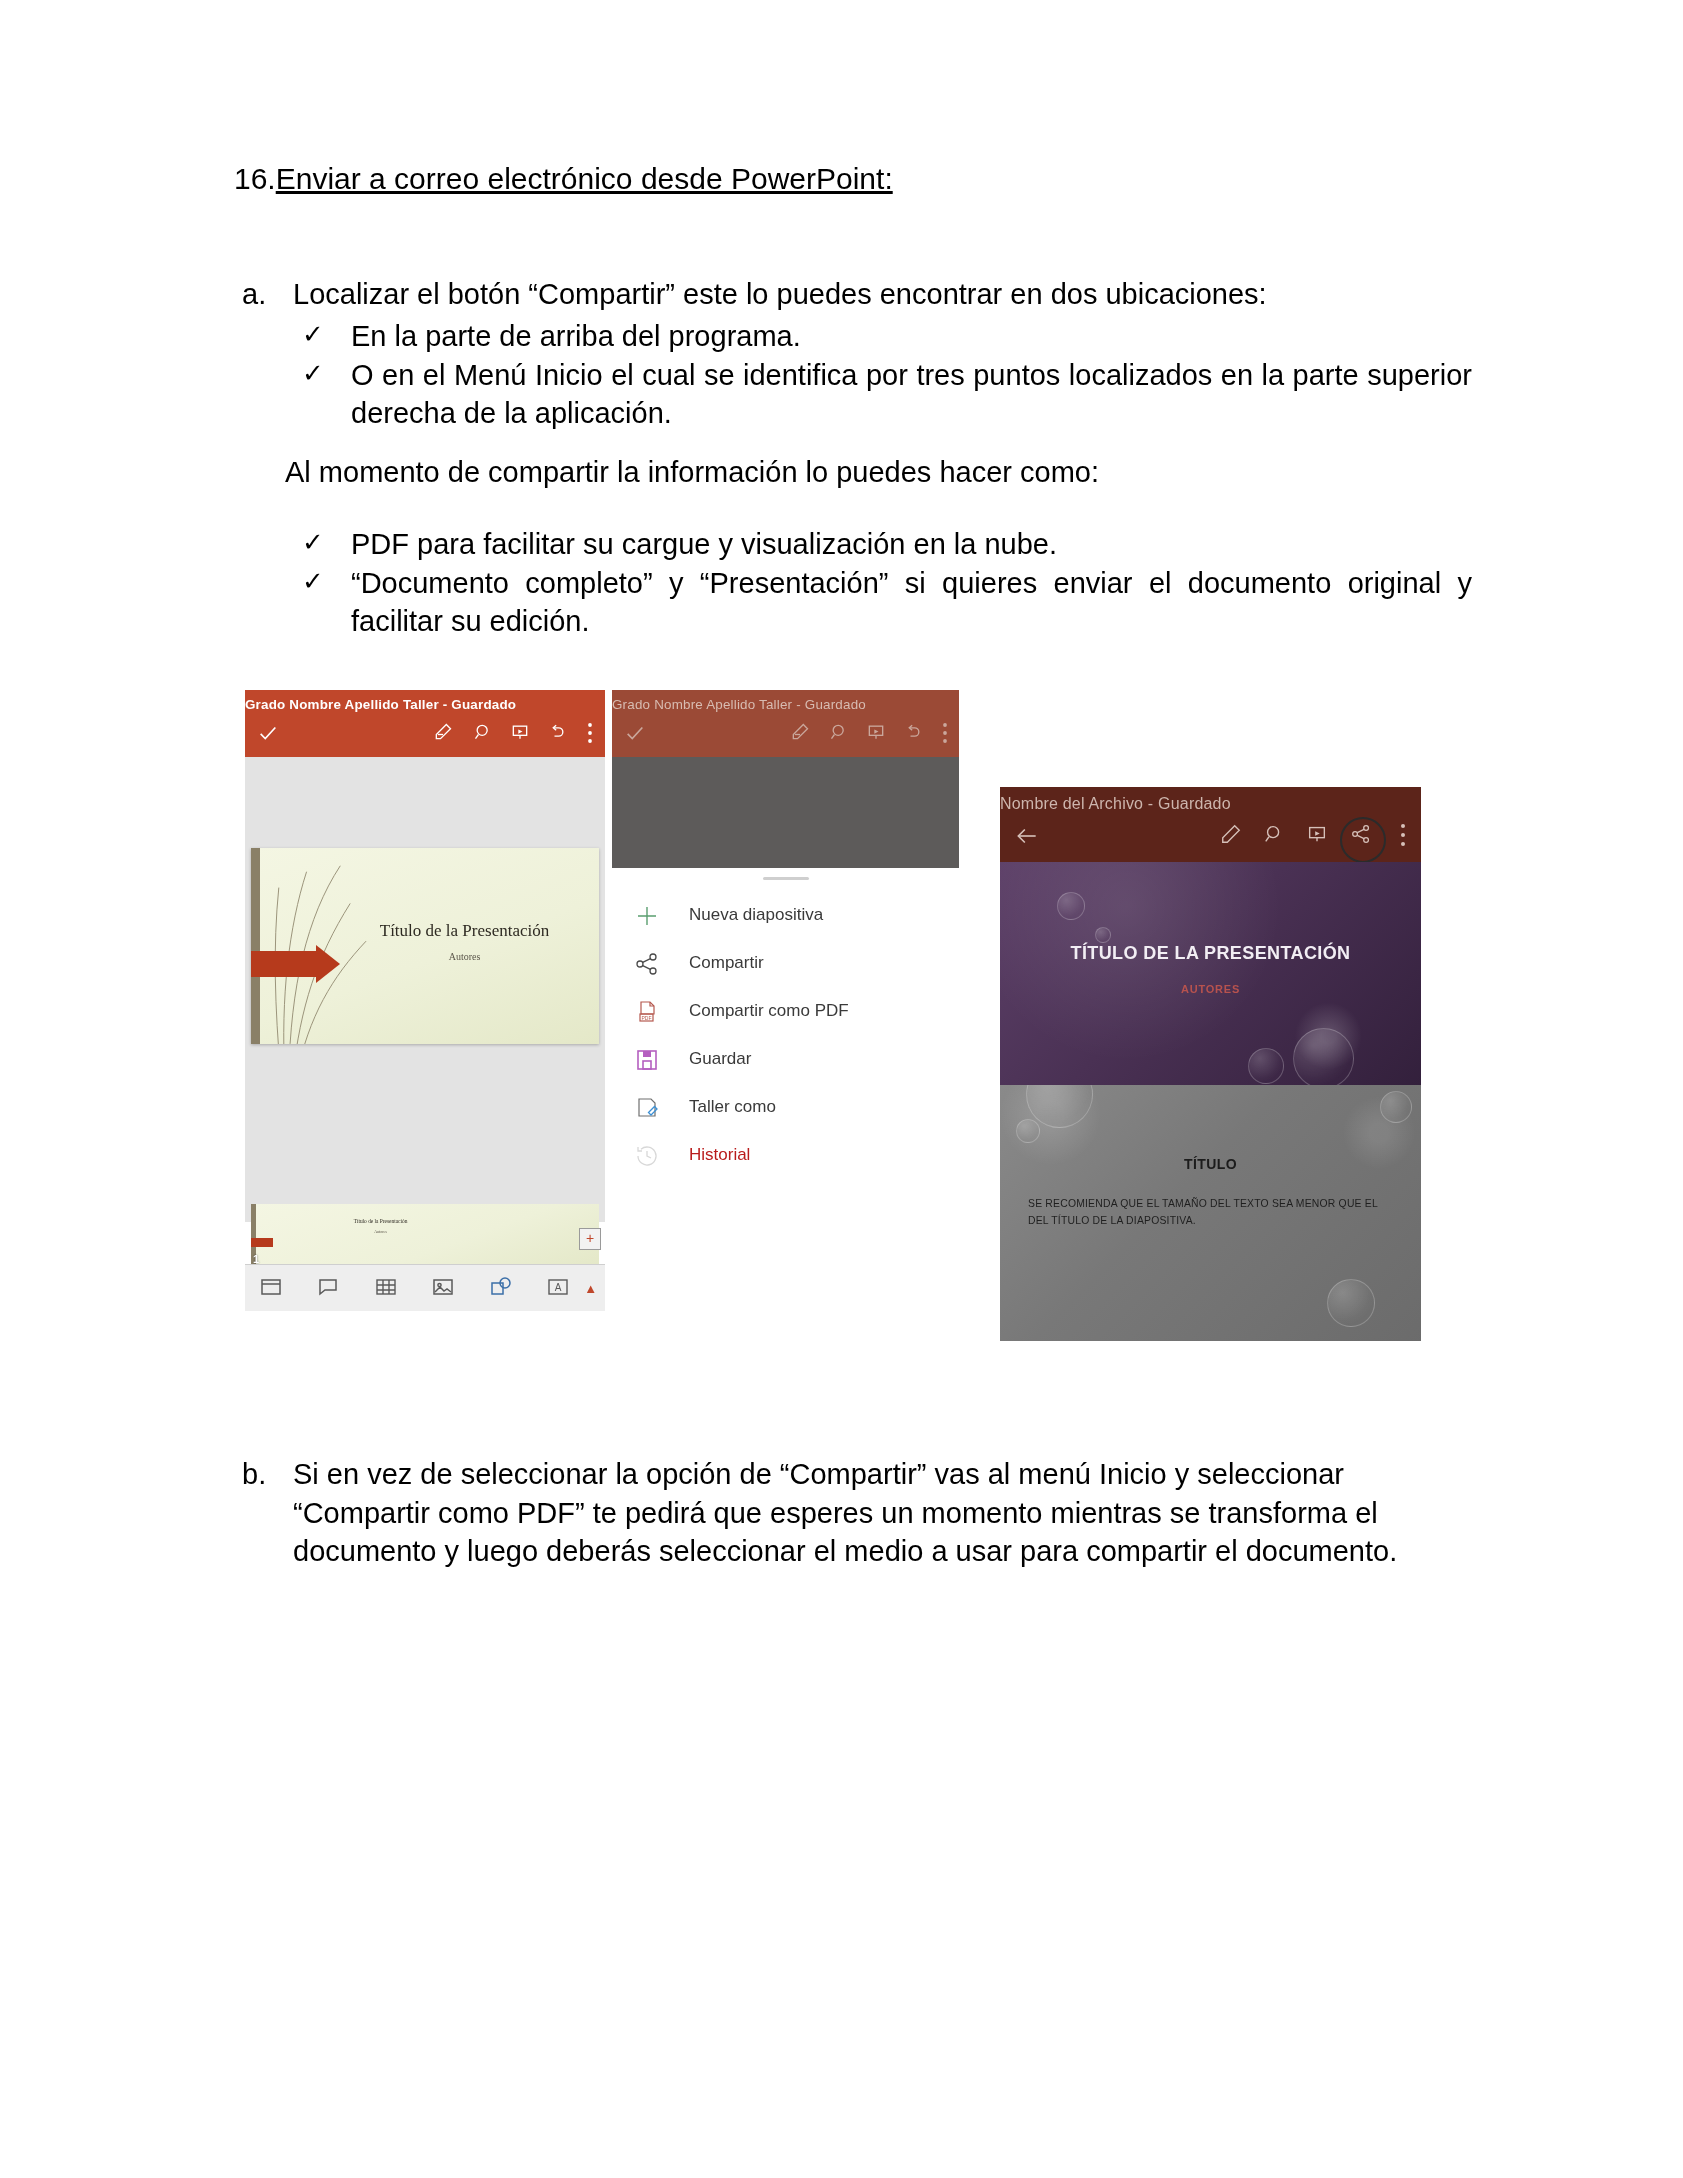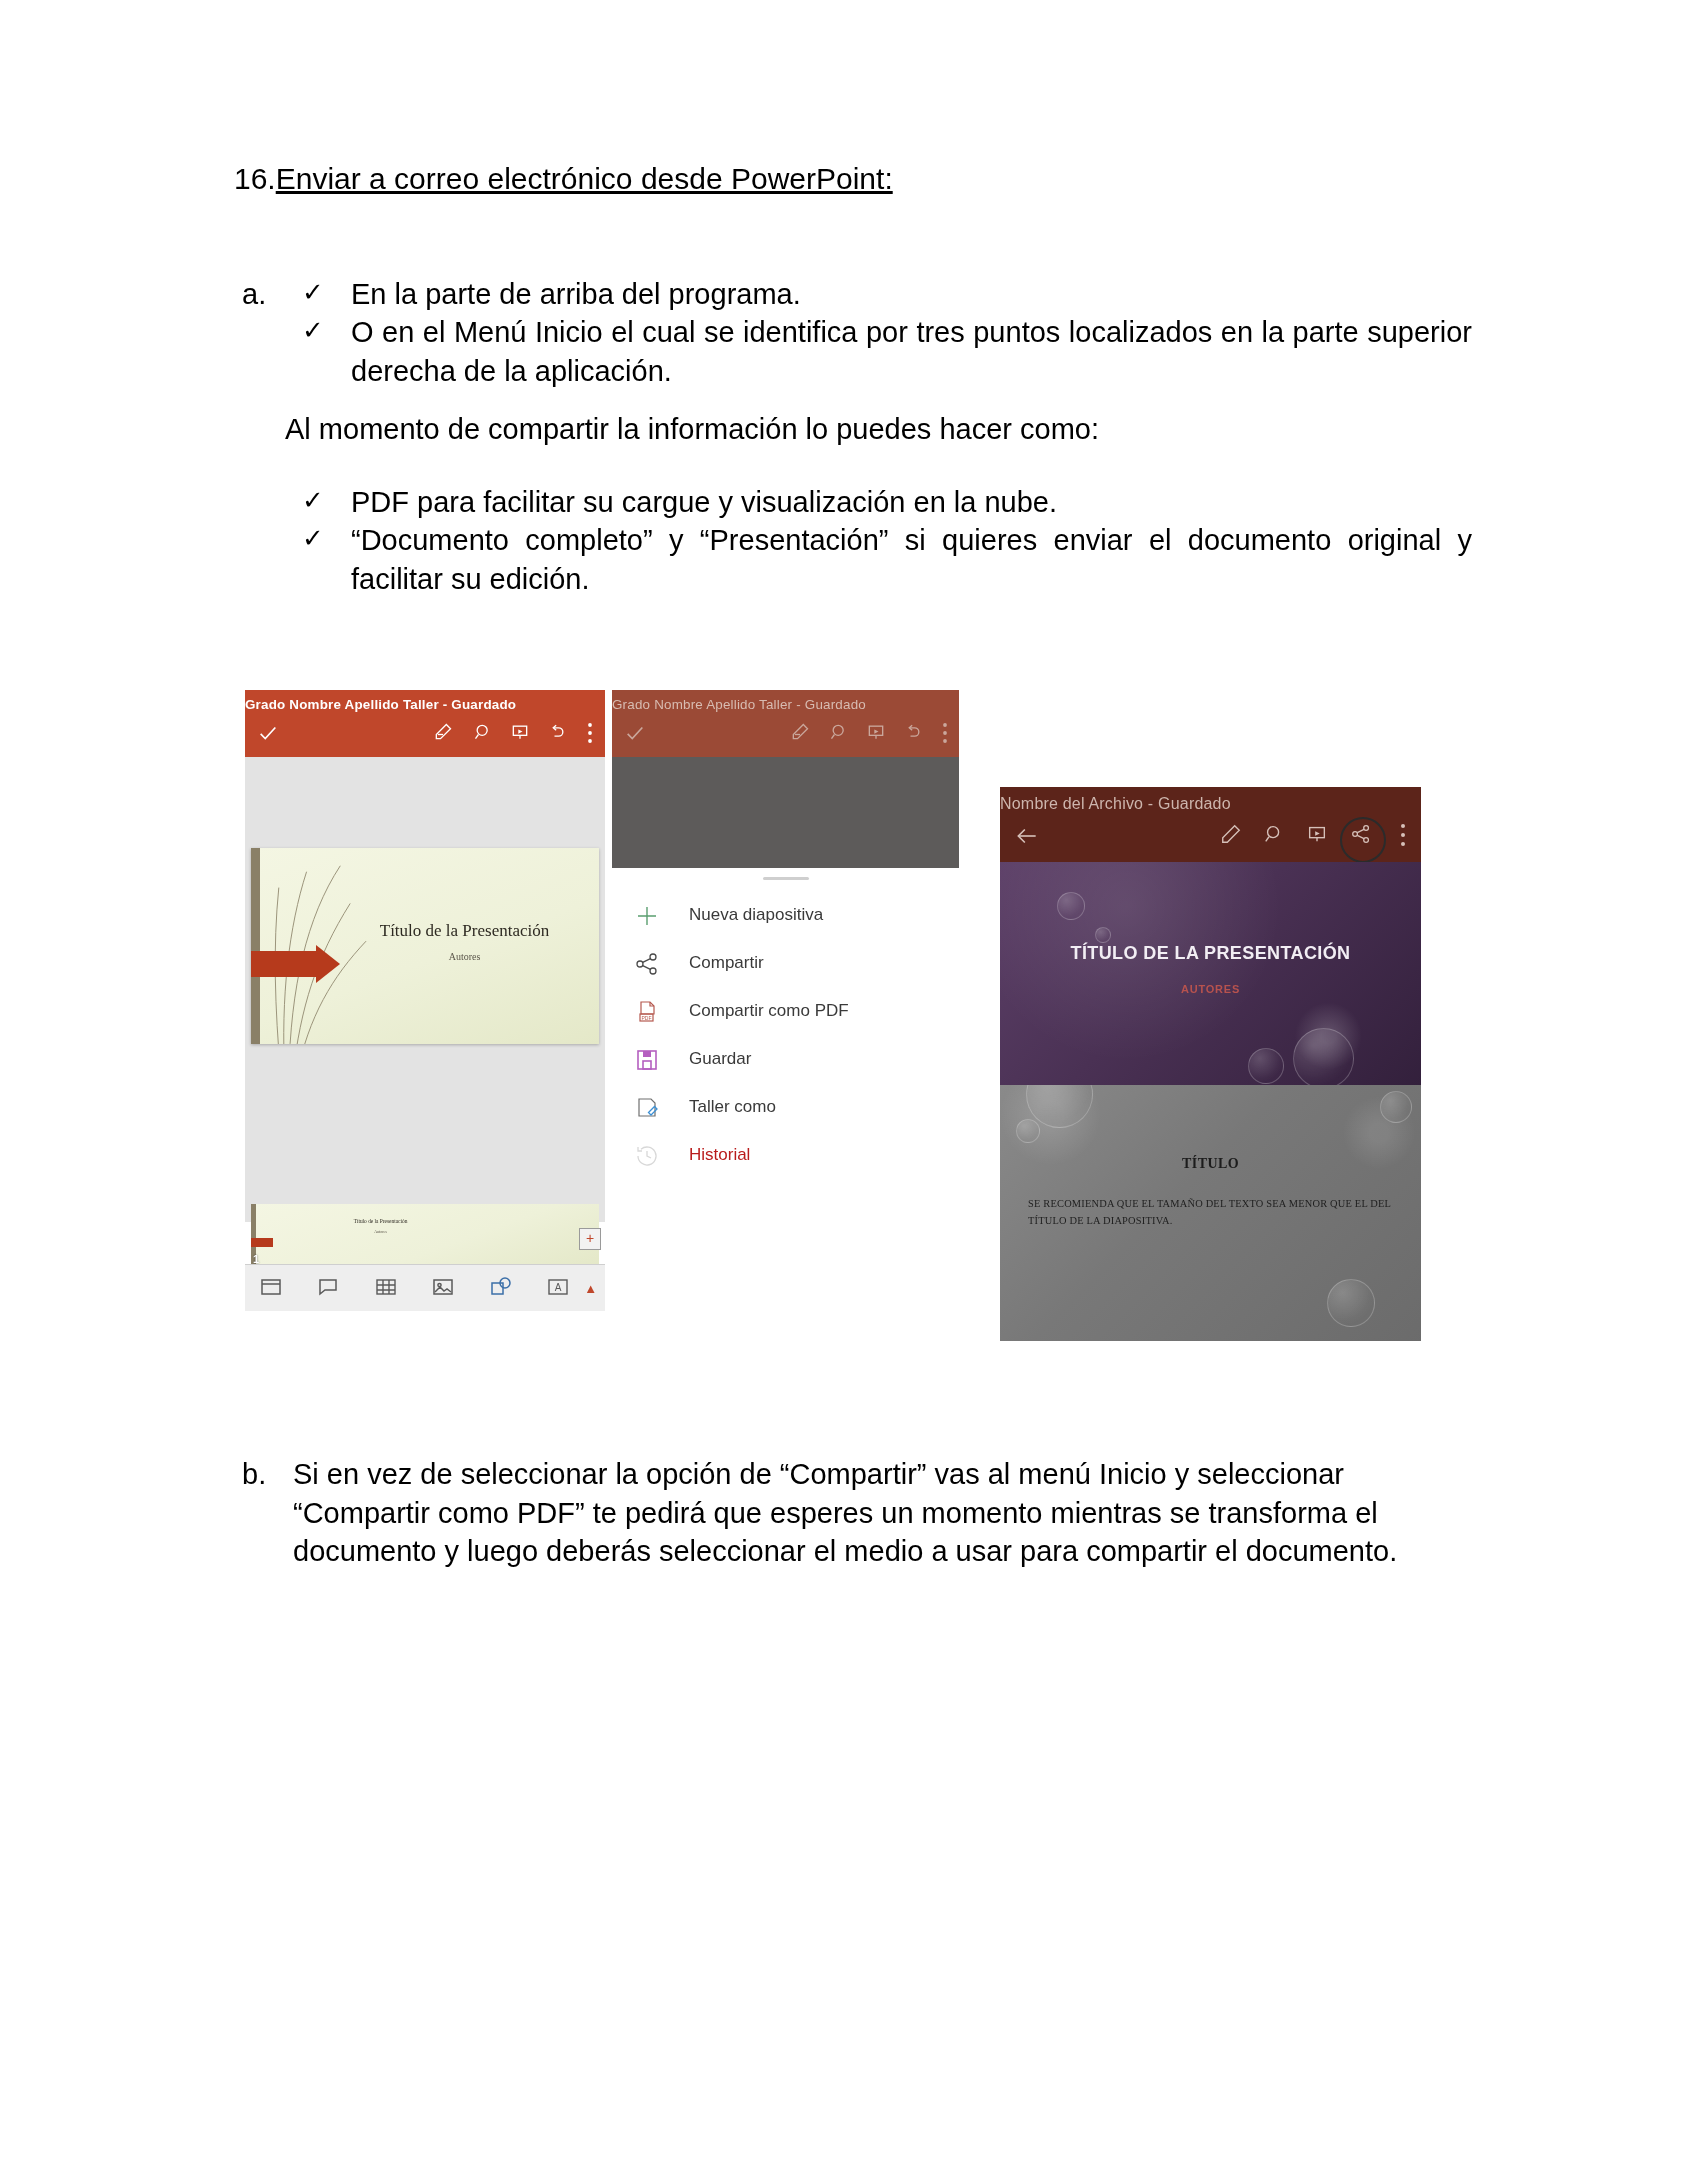--- a/index.html
+++ b/index.html
@@ -302,21 +302,20 @@
     letter-spacing: 0.8px;
   }
   .slide-grey {
     position: relative;
     height: 298px;
     background:
       radial-gradient(circle at 12% 10%, rgba(255,255,255,.12) 0 3%, transparent 11%),
       radial-gradient(circle at 90% 16%, rgba(255,255,255,.10) 0 2%, transparent 8%),
       linear-gradient(135deg,#8a8a8a 0%, #787878 40%, #6a6a6a 100%);
     overflow: hidden;
-    font-family: Liberation Serif, serif;
   }
   .slide-grey .gtitle {
     position: absolute; left: 0; right: 0; top: 71px;
     text-align: center;
     color: #1c1c1c;
     font-size: 14px;
     font-weight: bold;
     letter-spacing: 0.4px;
   }
   .slide-grey .gbody {
@@ -340,20 +339,21 @@
 
   <div class="doc-body">
 
     <div class="heading-line" style="margin-bottom:77px;">
       <span>16.</span><span class="heading-text">Enviar a correo electrónico desde PowerPoint:</span>
     </div>
 
     <ul class="lettered-list">
       <li class="lettered-item" style="margin-bottom:4px;">
         <span class="lettered-marker">a.</span>
+        <span>Localizar el botón “Compartir” este lo puedes encontrar en dos ubicaciones:</span>
       </li>
     </ul>
 
     <ul class="check-list" style="margin-left:46px;">
       <li class="check-item">
         <span class="check-marker">✓</span>
         <span>En la parte de arriba del programa.</span>
       </li>
       <li class="check-item">
         <span class="check-marker">✓</span>

